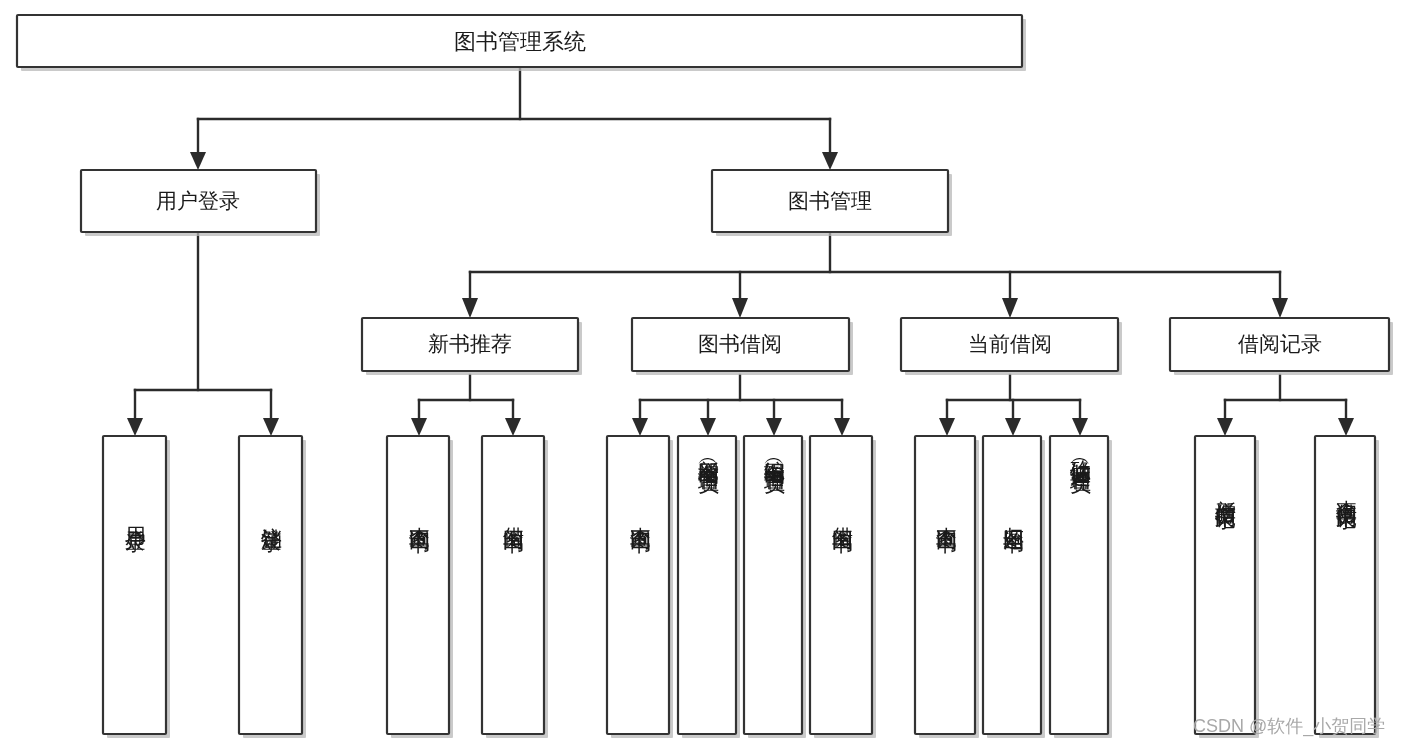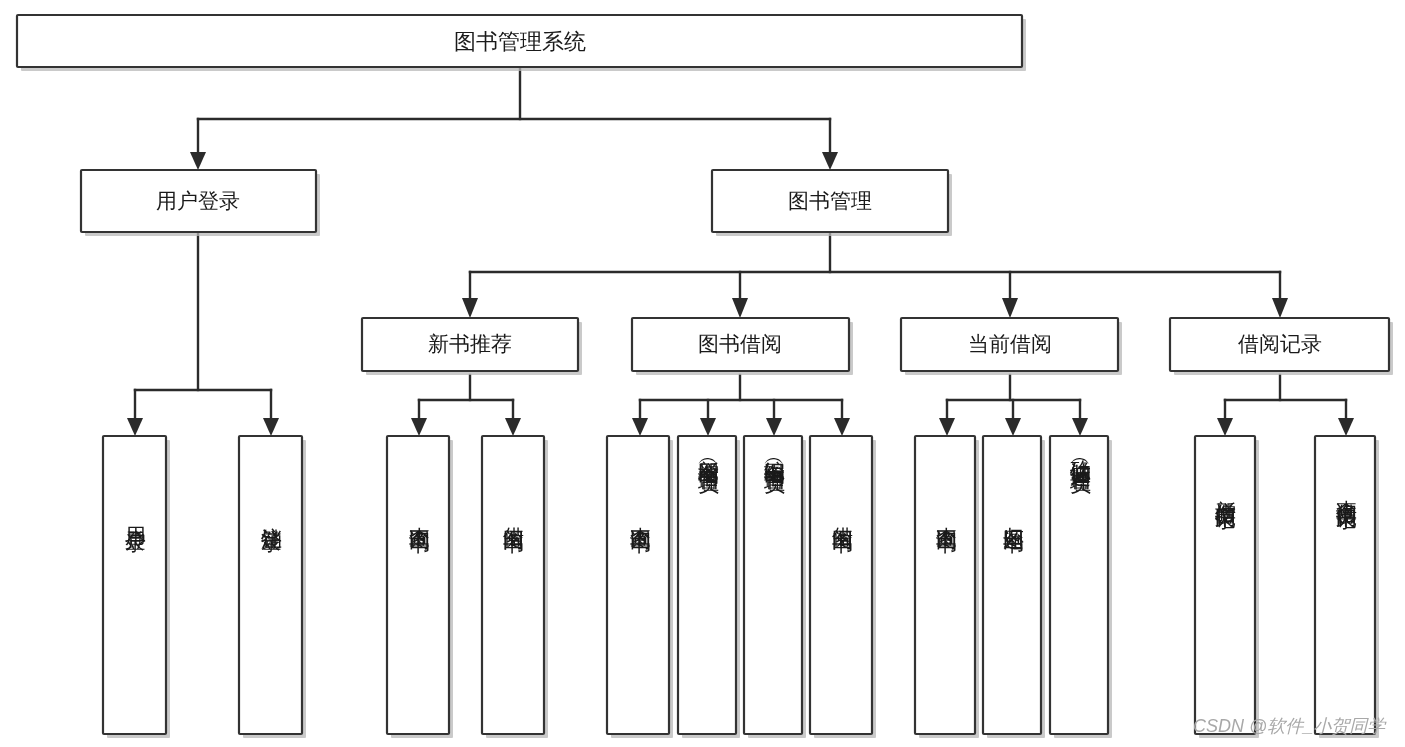--- a/index.html
+++ b/index.html
@@ -74,21 +74,20 @@
     pointer-events: none;
   }
   .watermark {
     position: absolute;
     left: 1193px;
     top: 714px;
     font-family: "Liberation Sans", "DejaVu Sans", sans-serif;
     font-size: 18px;
     color: #a8a8a8;
     white-space: nowrap;
-    font-style: italic;
   }
 </style>
 </head>
 <body>
 
 <div id="diagram-root">
 
   <svg class="canvas" viewBox="0 0 1405 747">
 
     <g>

